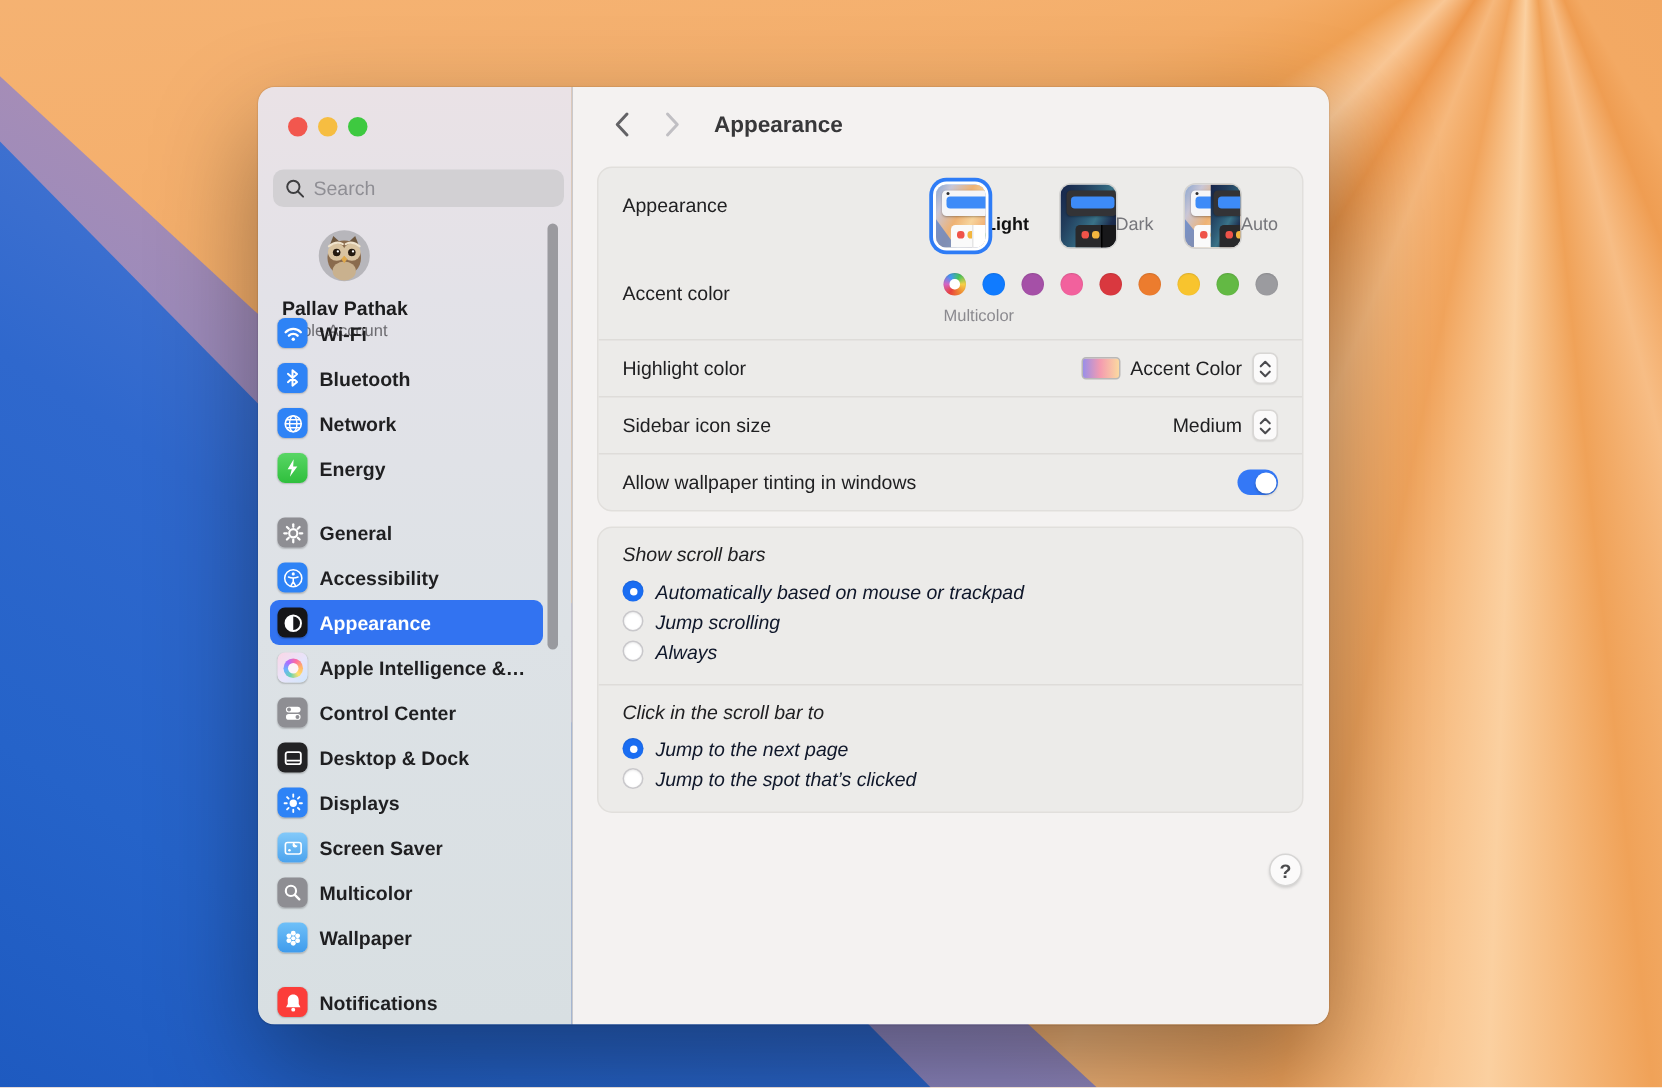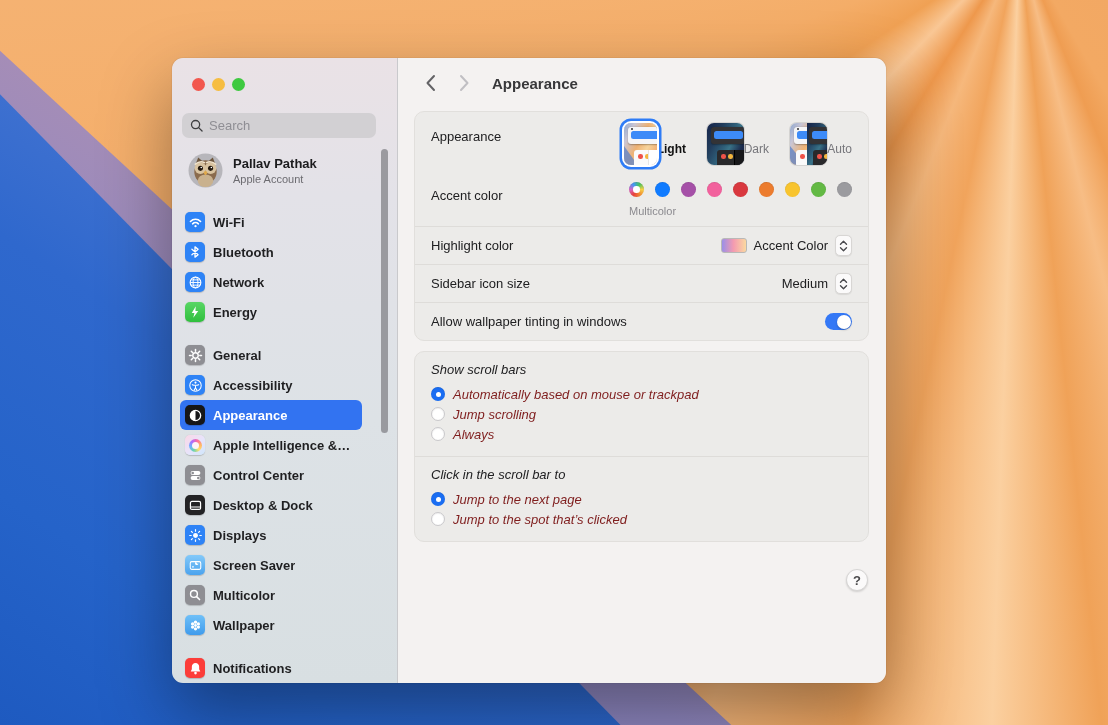--- a/index.html
+++ b/index.html
@@ -18,30 +18,30 @@
   .wedge-blue{ position:absolute; inset:0; pointer-events:none;
     background:linear-gradient(213deg,#ab8db5 0%,#8a87c4 16%,#6e84cd 30%,#4a77d2 48%,#2f68cd 66%,#2563c9 84%,#1e5ac0 100%);
     clip-path:polygon(0 13%, 56% 100%, 0 100%); }
 
   
   .window{ position:absolute; left:172px; top:58px; width:714px; height:625px;
     border-radius:11px; overflow:hidden; display:flex;
     box-shadow:0 30px 70px rgba(0,0,0,.38), 0 0 1px rgba(0,0,0,.35); }
 
   
-  .sidebar{ position:relative; width:226px; flex-shrink:0;
+  .sidebar{ position:relative; width:210px; flex-shrink:0;
     background:linear-gradient(180deg,#eae2e6 0%,#e3e2e8 22%,#dde2e6 58%,#d8dfe2 100%);
     border-right:1px solid #c9c9cc; }
   .traffic{ position:absolute; top:20px; left:20px; display:flex; gap:7px; }
   .traffic span{ width:13px; height:13px; border-radius:50%; }
   .search{ position:absolute; top:55px; left:10px; width:194px; height:25px;
     background:#d2d0d3; border-radius:7px; display:flex; align-items:center; gap:6px; padding:0 8px; }
   .search input{ flex:1; border:none; outline:none; background:transparent; font:13px "Liberation Sans",sans-serif; color:#2c2c2e; }
   .search input::placeholder{ color:#8f8e94; }
-  .account{ position:absolute; top:95px; left:16px; display:flex; align-items:center; gap:10px; }
+  .account{ position:absolute; top:95px; left:16px; display:flex; align-items:center; gap:10px;flex-direction:column; }
   .acct-name{ font-size:13px; font-weight:bold; color:#1c1c1e; }
   .acct-sub{ font-size:11px; color:#6c6b70; margin-top:2px; }
   .nav{ position:absolute; top:149px; left:8px; width:182px; }
   .navgroup{ margin-bottom:13px; }
   .srow{ display:flex; align-items:center; gap:8px; height:30px; padding:0 5px;
     border-radius:6px; font-size:13px; color:#1f1f21; white-space:nowrap; overflow:hidden; cursor:default;font-weight:bold; }
   .srow .slabel{ overflow:hidden; text-overflow:ellipsis; }
   .srow.selected{ color:#fff; }
   .tile{ width:20px; height:20px; border-radius:5px; flex-shrink:0;
     display:flex; align-items:center; justify-content:center;
@@ -117,21 +117,21 @@
     display:flex; align-items:center; justify-content:center; box-shadow:0 .5px 1px rgba(0,0,0,.08); cursor:default; }
 
   
   .toggle{ width:27px; height:17px; border-radius:9px; position:relative; cursor:default; }
   .toggle .knob{ position:absolute; right:1.5px; top:1.5px; width:14px; height:14px; border-radius:50%;
     background:#fff; box-shadow:0 1px 2px rgba(0,0,0,.25); }
 
   
   .optsection{ padding:10px 16px 12px; }
   .opt-title{ font-size:13px; color:#202022; margin-bottom:7px; }
-  .radio-row{ display:flex; align-items:center; gap:8px; height:20px; font-size:13px; color:#7f1d1d; }
+  .radio-row{ display:flex; align-items:center; gap:8px; height:20px; font-size:13px; color:#0f172a; }
   .radio{ width:14px; height:14px; border-radius:50%; flex-shrink:0; cursor:default; }
   .radio.on{ background:#1a6df2; position:relative; box-shadow:inset 0 .5px 1px rgba(0,0,0,.15); }
   .radio.on::after{ content:""; position:absolute; left:4.5px; top:4.5px; width:5px; height:5px; border-radius:50%; background:#fff; }
   .radio.off{ background:#fff; border:1px solid #c9c8cb; box-shadow:inset 0 .5px 1.5px rgba(0,0,0,.10); }
 
   .help{ position:absolute; right:18px; top:511px; width:22px; height:22px; border-radius:50%;
     background:#fbfafa; border:1px solid #d6d5d4; box-shadow:0 1px 2px rgba(0,0,0,.15);
     display:flex; align-items:center; justify-content:center; font-size:13px; font-weight:bold; color:#4a4a4c; cursor:default; }
 </style>
 </head>

